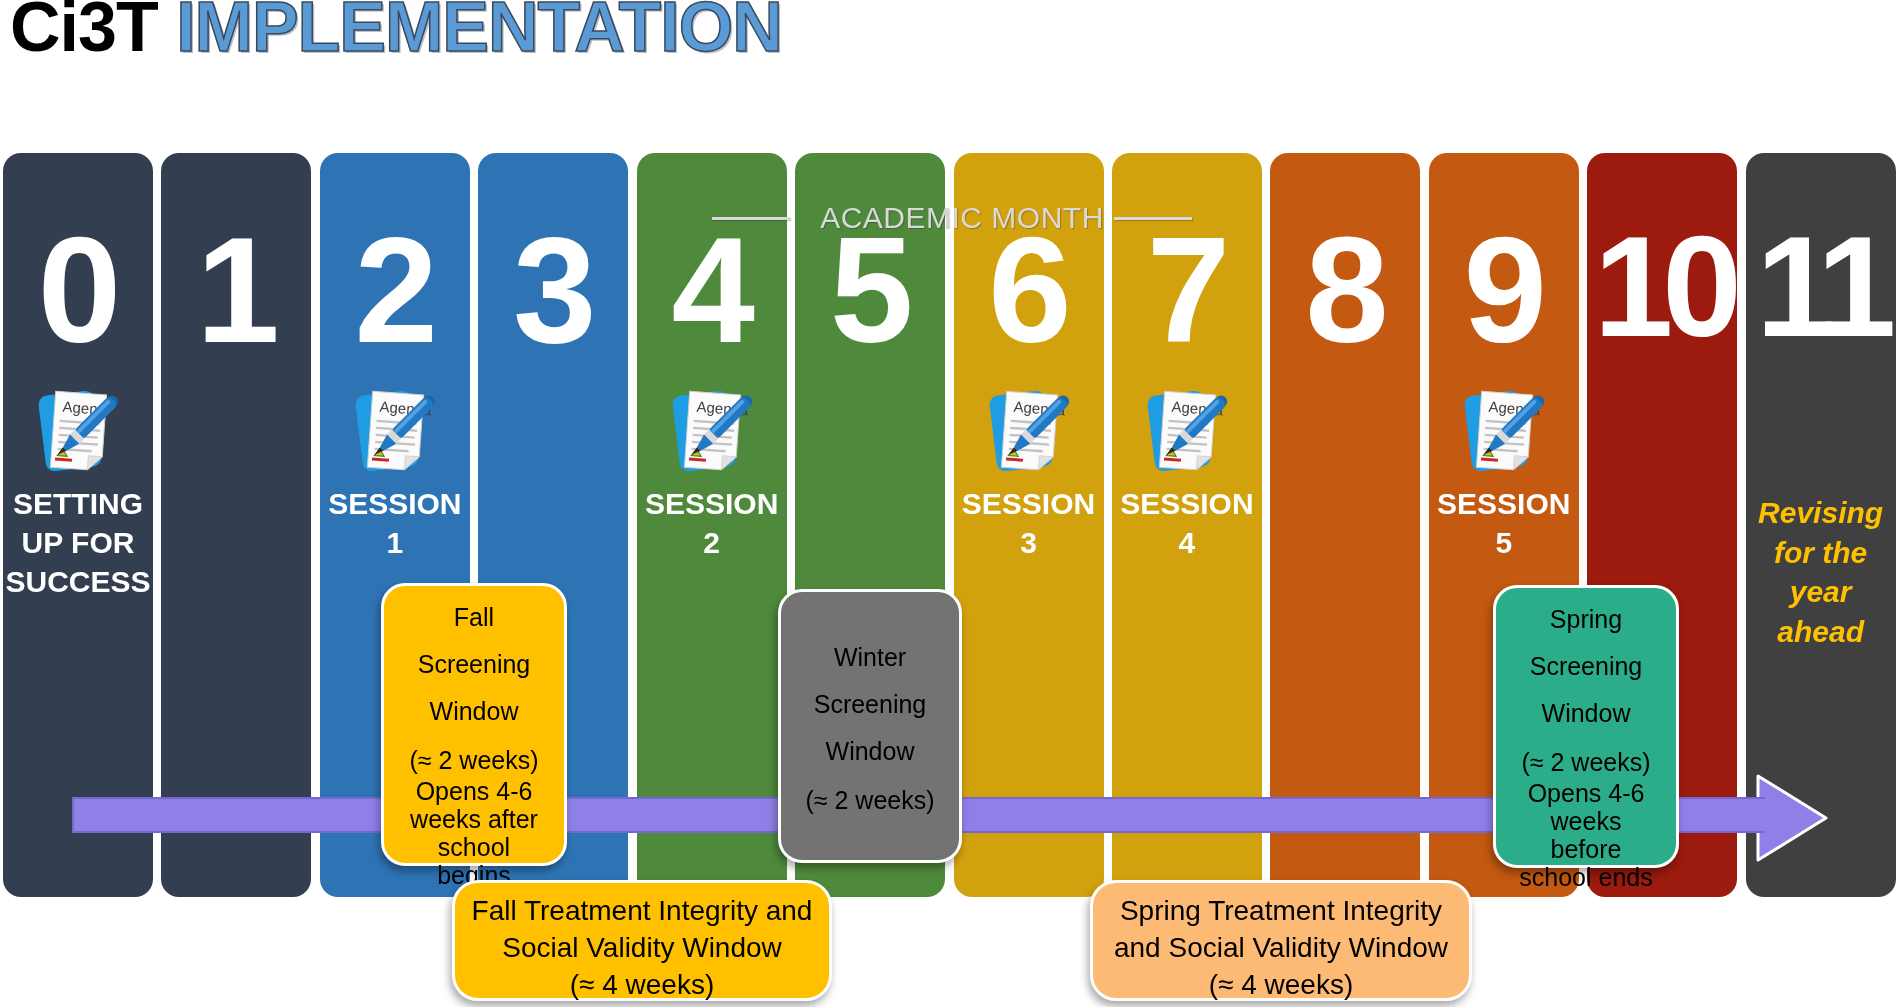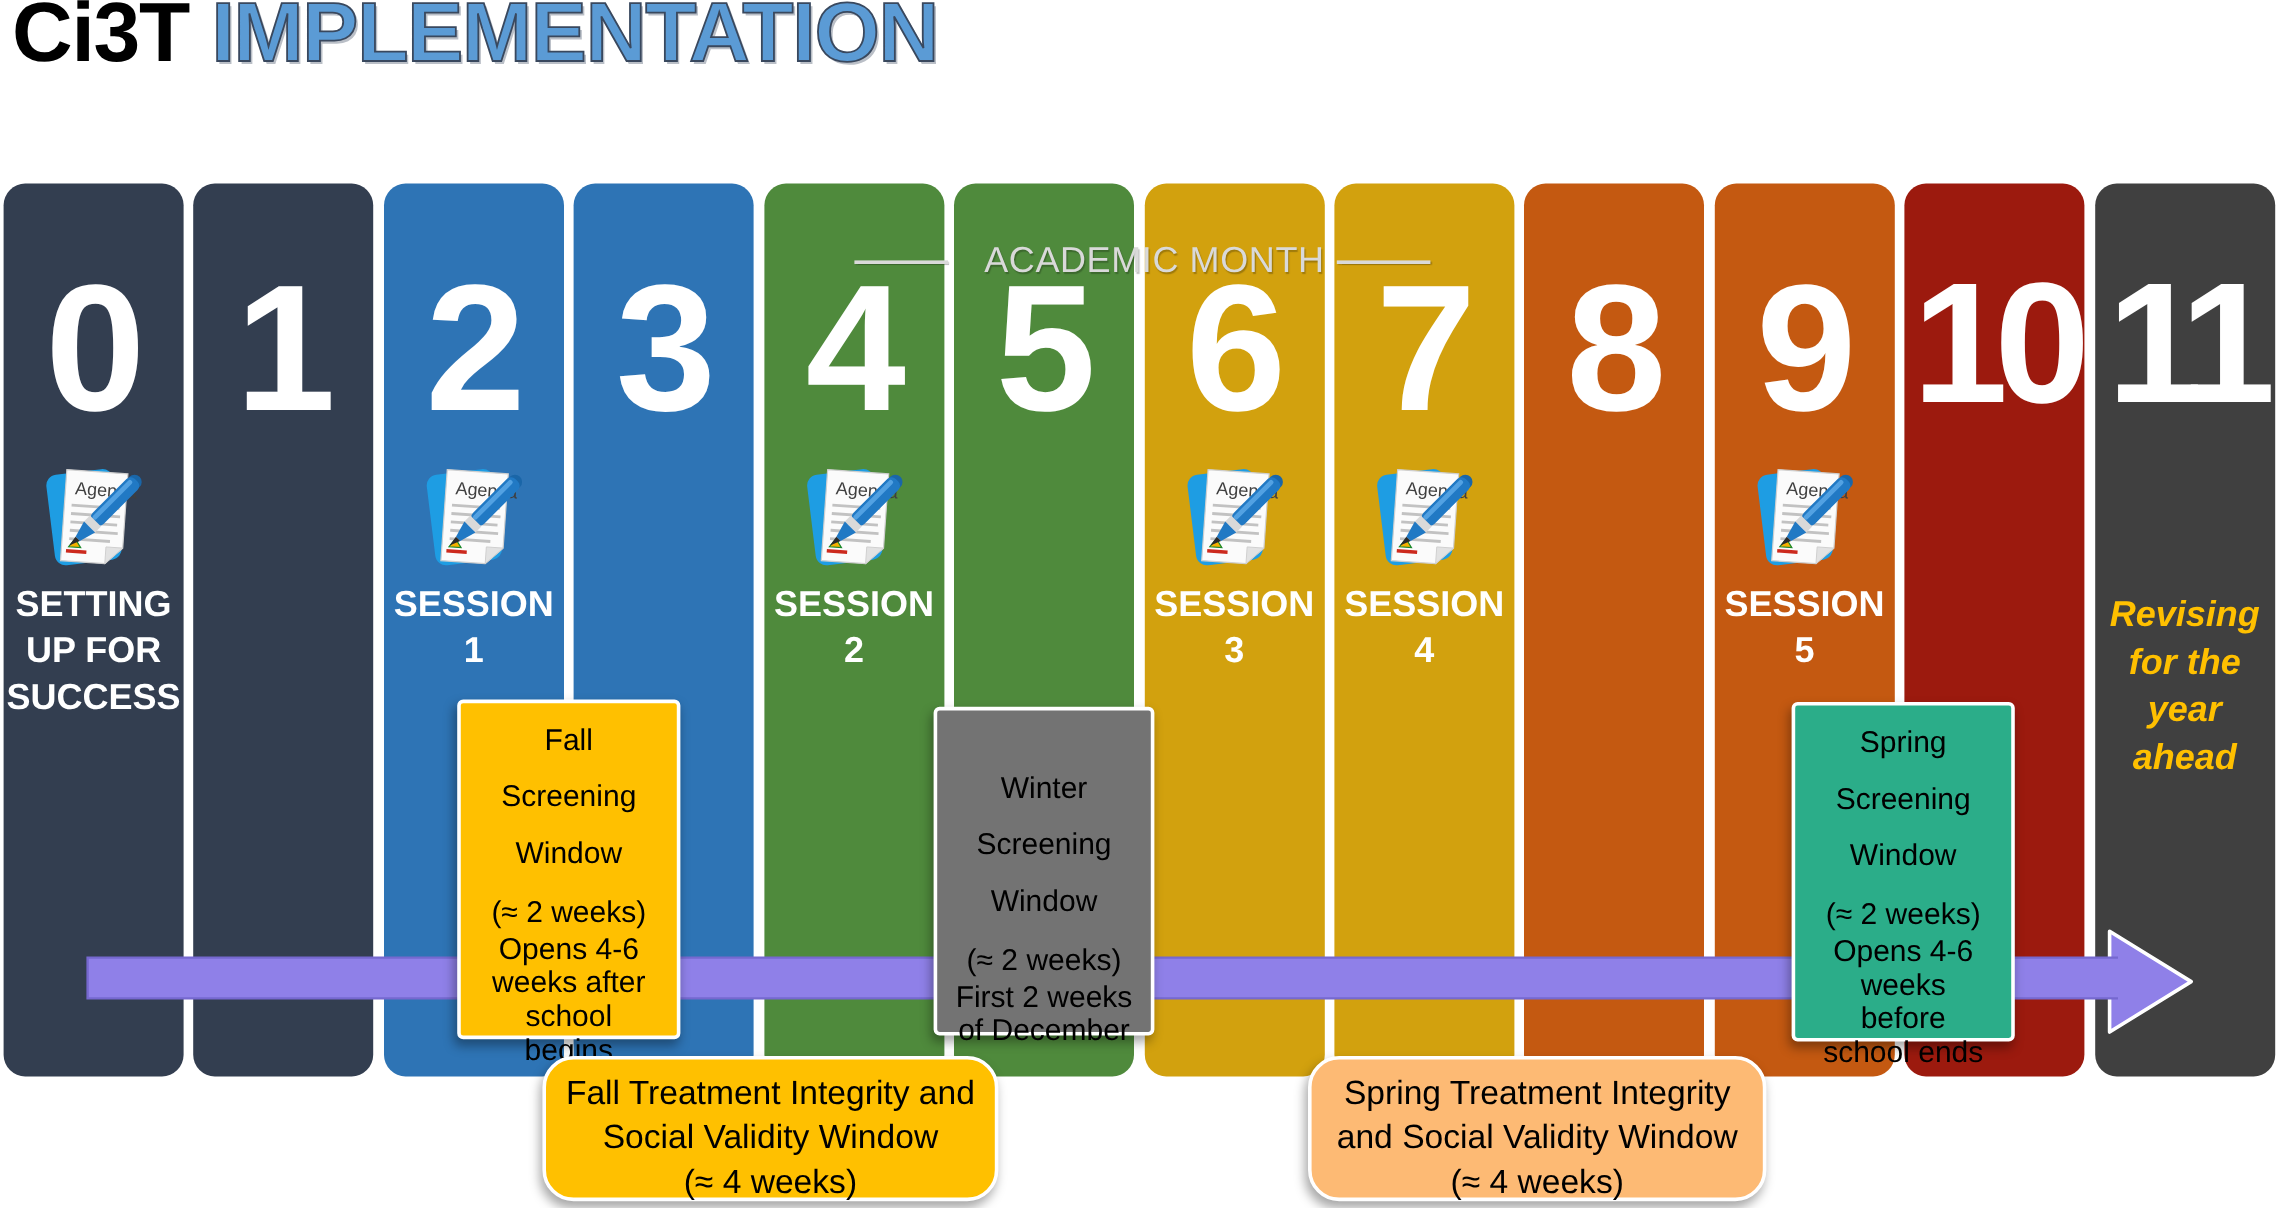--- a/index.html
+++ b/index.html
@@ -26,21 +26,21 @@
   }
   .col-label.revising{font-style:italic;top:340px;line-height:1.32;}
   
   .academic{position:absolute;top:201px;left:710px;width:484px;display:flex;align-items:center;justify-content:center;gap:10px;z-index:6;}
   .am-line{height:3px;width:78px;box-shadow:1px 1px 1px rgba(0,0,0,0.25);}
   .am-text{font-size:30px;letter-spacing:0.5px;white-space:nowrap;text-shadow:1px 1px 1px rgba(0,0,0,0.25);margin-left:20px;}
   
   .arrow-svg{position:absolute;left:60px;top:770px;z-index:7;}
   
   .callout{
-    position:absolute;border:3px solid #ffffff;border-radius:5px;color:#000;
+    position:absolute;border:3px solid #ffffff;border-radius:24px;color:#000;
     text-align:center;z-index:10;box-shadow:-2px 5px 9px rgba(0,0,0,0.35);box-sizing:border-box;
   }
   .fall-screening{left:381px;top:583px;width:186px;height:283px;}
   .winter-screening{left:778px;top:589px;width:184px;height:274px;}
   .spring-screening{left:1493px;top:585px;width:186px;height:283px;}
   .co-title{margin-top:8px;font-size:25px;line-height:1.88;white-space:pre-line;}
   .winter-screening .co-title{margin-top:42px;}
   .co-weeks{font-size:25px;line-height:1.2;margin-top:10px;}
   .co-detail{font-size:25px;line-height:1.12;margin-top:2px;white-space:pre-line;}
   .treatment{border-radius:26px;}
@@ -294,22 +294,20 @@
 weeks after
 school
 begins</div>
   </div>
 
   <div class="callout winter-screening" style="background-color: #737373;">
     <div class="co-title">Winter
 Screening
 Window</div>
     <div class="co-weeks">(≈ 2 weeks)</div>
-    <div class="co-detail">First 2 weeks
-of December</div>
   </div>
 
   <div class="callout spring-screening" style="background-color: rgb(43, 173, 137);">
     <div class="co-title">Spring
 Screening
 Window</div>
     <div class="co-weeks">(≈ 2 weeks)</div>
     <div class="co-detail">Opens 4-6
 weeks
 before

